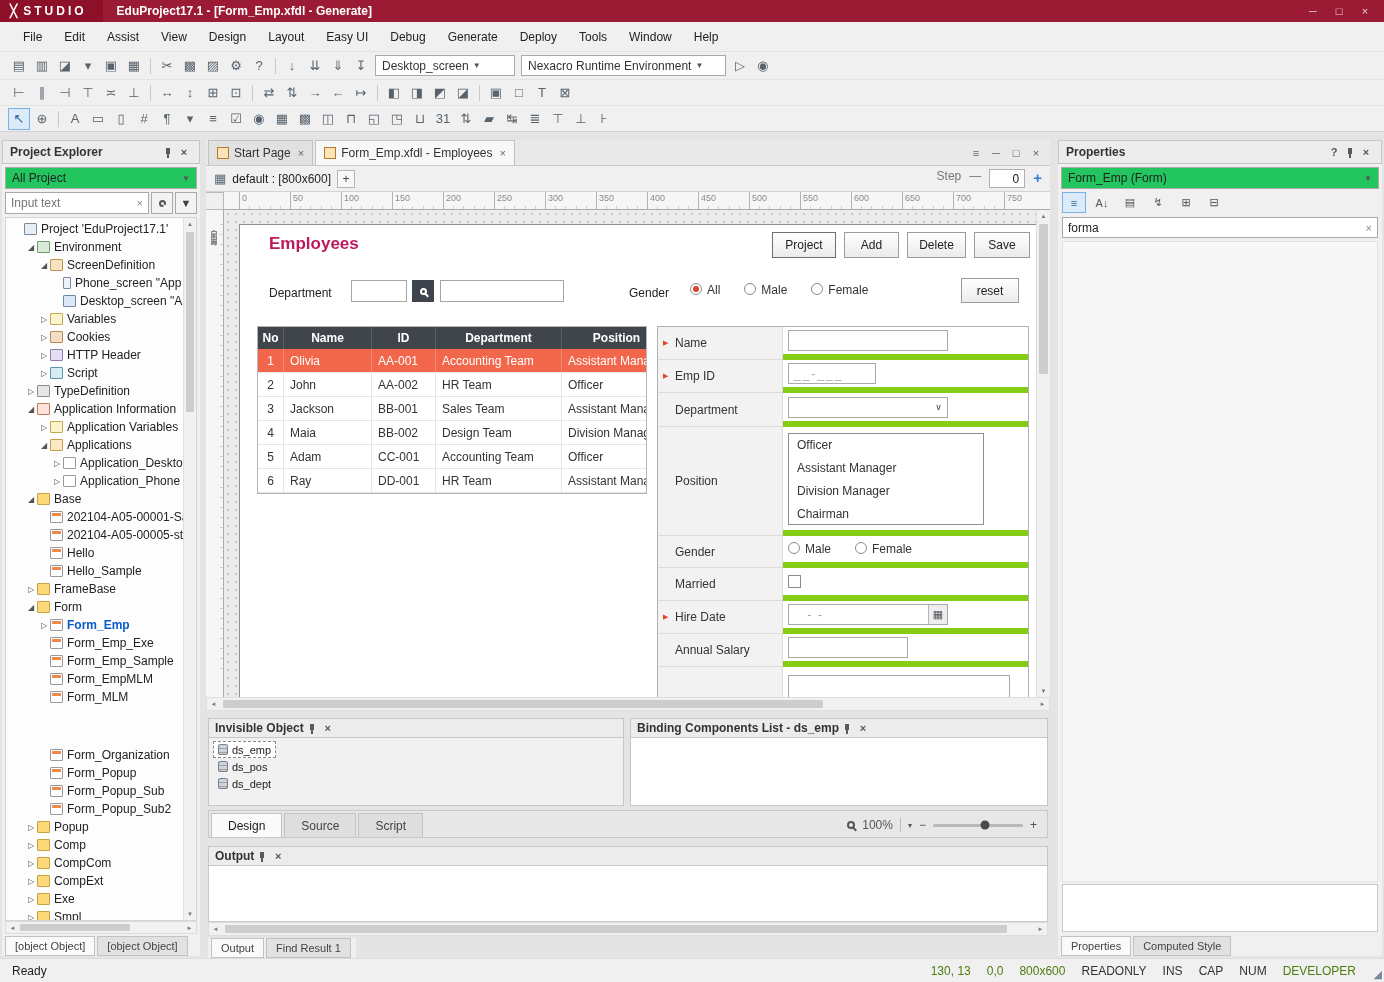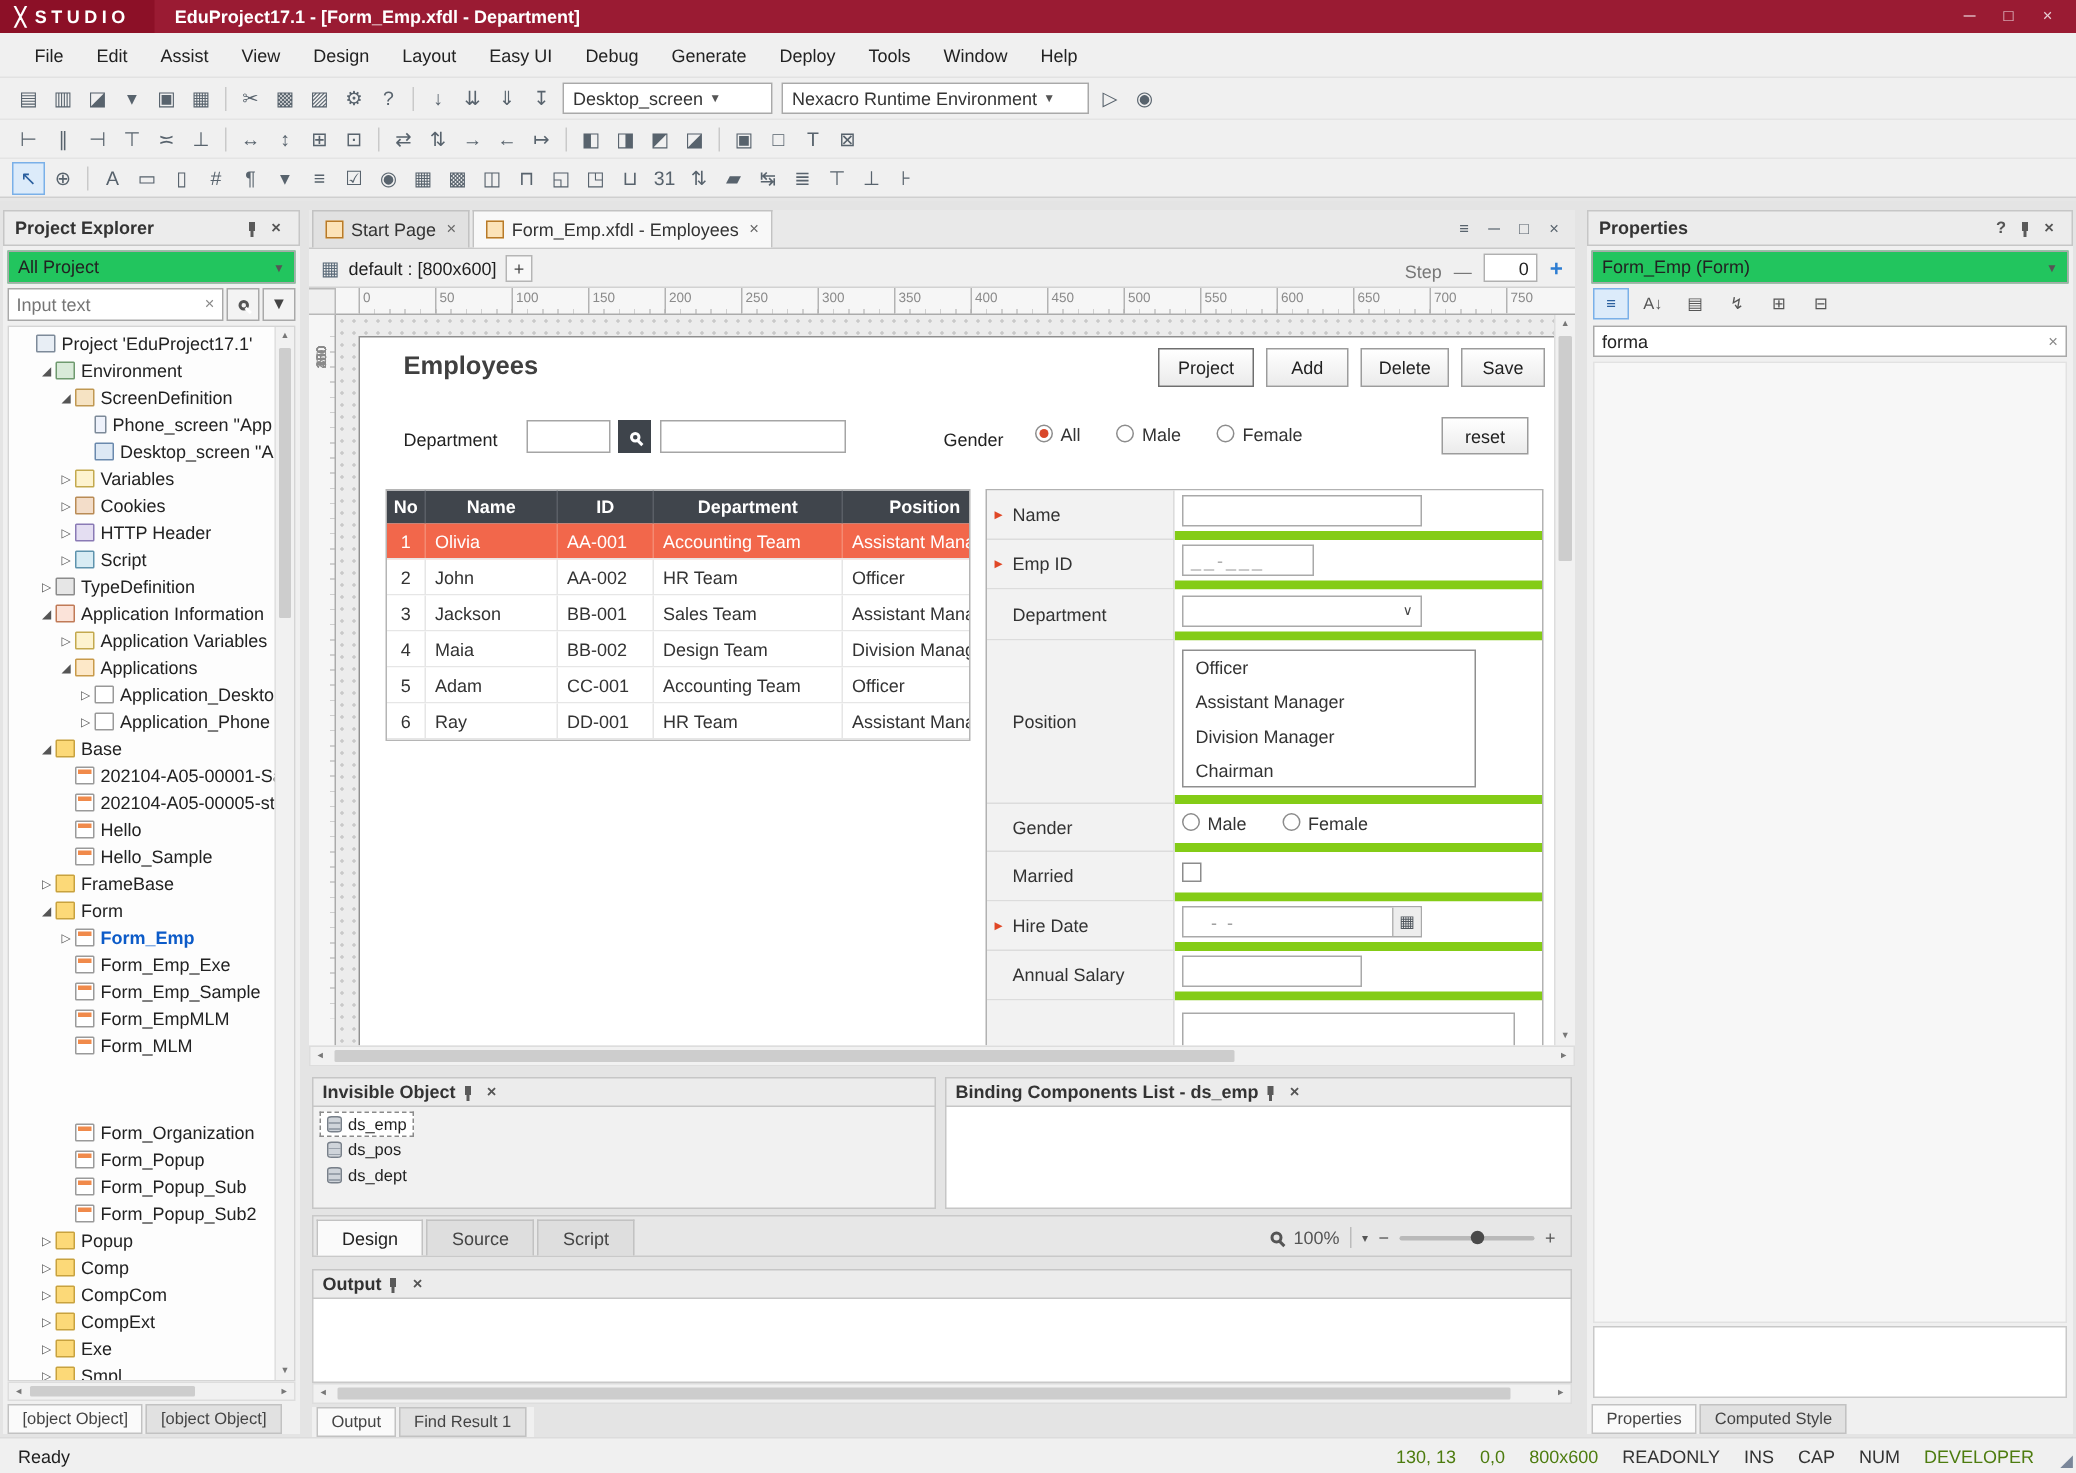--- a/index.html
+++ b/index.html
@@ -91,39 +91,39 @@
 #doctabs{position:absolute;top:0;left:0;right:0;height:26px;display:flex;align-items:flex-end;background:#e9e9e9;border-bottom:1px solid #c9c9c9;padding-left:2px;}
 .dtab{height:25px;display:flex;align-items:center;gap:5px;padding:0 8px;border:1px solid #c2c2c2;border-bottom:none;background:#e1e1e1;margin-right:2px;color:#333;}
 .dtab.active{background:#f8f8f8;}
 .dticon{width:12px;height:12px;border:1px solid #b87a28;background:#fce3b8;flex:none;}
 .dtclose{color:#666;font-size:11px;margin-left:2px;}
 #doctab-ctrls{margin-left:auto;display:flex;align-items:center;padding-right:4px;height:100%;}
 #doctab-ctrls .tbi{min-width:20px;height:20px;font-size:11px;}
 #subbar{position:absolute;top:26px;left:0;right:0;height:26px;display:flex;align-items:center;background:#f0f0f0;border-bottom:1px solid #d2d2d2;padding:0 8px;gap:6px;}
 .mini-ico{color:#5a6a78;font-size:13px;}
 .mini-btn{width:18px;height:18px;border:1px solid #b5b5b5;background:#f8f8f8;display:flex;align-items:center;justify-content:center;color:#444;font-size:12px;}
-#step-ctrl{margin-left:auto;display:flex;align-items:flex-end;gap:8px;color:#777;}
+#step-ctrl{margin-left:auto;display:flex;align-items:flex-start;gap:8px;color:#777;}
 #step-val{width:36px;height:19px;border:1px solid #b0b0b0;background:#fff;display:flex;align-items:center;justify-content:flex-end;padding:0 5px;color:#222;}
 .step-plus{color:#2d7dd2;font-weight:bold;font-size:15px;}
 #ruler-row{position:absolute;top:52px;left:0;right:0;height:18px;display:flex;}
 #ruler-corner{width:18px;height:18px;background:#efefef;border:1px solid #b9b9b9;border-left:none;flex:none;}
 #hruler{flex:1;background:#f6f6f6;border-bottom:1px solid #ababab;display:flex;overflow:hidden;padding-left:15px;position:relative;
  background-image:repeating-linear-gradient(to right,#cfcfcf 0 1px,transparent 1px 10.2px);background-size:765px 4px;background-repeat:no-repeat;background-position:15px 14px;}
 .hseg{width:51px;flex:none;border-left:1px solid #b3b3b3;font-size:9px;color:#8a8a8a;padding:1px 0 0 2px;}
 #canvas-row{position:absolute;top:70px;left:0;right:0;height:487px;display:flex;}
 #vruler{width:18px;flex:none;background:#f6f6f6;border-right:1px solid #ababab;overflow:hidden;padding-top:14px;
  background-image:repeating-linear-gradient(to bottom,#cfcfcf 0 1px,transparent 1px 10.1px);background-size:4px 455px;background-repeat:no-repeat;background-position:14px 14px;}
 .vseg{height:50px;border-top:1px solid #b3b3b3;position:relative;}
 .vseg span{position:absolute;top:8px;left:-7px;width:30px;text-align:center;transform:rotate(-90deg);font-size:9px;color:#8a8a8a;display:block;}
 #canvas{flex:1;position:relative;overflow:hidden;background:#ececec;background-image:radial-gradient(#c9c9c9 1px,transparent 1.2px);background-size:8px 8px;}
 #canvas-vscroll{width:14px;flex:none;background:#f1f1f1;border-left:1px solid #ddd;position:relative;}
 #canvas-hscroll{position:absolute;top:557px;left:0;right:0;height:14px;background:#f1f1f1;border:1px solid #ddd;display:flex;align-items:center;}
 
 #design-form{position:absolute;left:15px;top:14px;width:800px;height:600px;background:#fff;border:1px solid #8f8f8f;overflow:hidden;}
-#f-title{position:absolute;left:29px;top:9px;font-size:17px;font-weight:bold;color:#404040;}
+#f-title{position:absolute;left:29px;top:9px;font-size:17px;font-weight:bold;color:#be185d;}
 .fbtn{position:absolute;top:7px;height:26px;border:1px solid #9c9c9c;background:linear-gradient(#ffffff,#ebebeb);display:flex;align-items:center;justify-content:center;color:#222;}
 #btn-retrieve{left:532px;width:64px;border-color:#6f6f6f;}
 #btn-add{left:604px;width:55px;}
 #btn-delete{left:667px;width:59px;}
 #btn-save{left:734px;width:56px;}
 .flabel{position:absolute;color:#222;}
 #f-deptlabel{left:29px;top:61px;}
 #f-genderlabel{left:389px;top:61px;}
 .finput{position:absolute;height:22px;border:1px solid #a5a5a5;background:#fff;padding:0 4px;font-family:inherit;font-size:12px;color:#333;}
 #f-deptinput{left:111px;top:55px;width:56px;}
@@ -211,21 +211,21 @@
 .grip{position:absolute;right:2px;bottom:2px;color:#7a8699;font-size:11px;line-height:1;}
 </style>
 </head>
 <body>
 
 <div id="titlebar">
   <div class="logo">
     <span class="logo-x">╳</span>
     <span class="logo-text">STUDIO</span>
   </div>
-  <span class="win-title">EduProject17.1 - [Form_Emp.xfdl - Department]</span>
+  <span class="win-title">EduProject17.1 - [Form_Emp.xfdl - Generate]</span>
   <div class="win-ctrls">
 
   <span class="win-btn">─</span>
       <span class="win-btn">□</span>
       <span class="win-btn">×</span>
     </div>
 </div>
 
 <div id="menubar">
 

